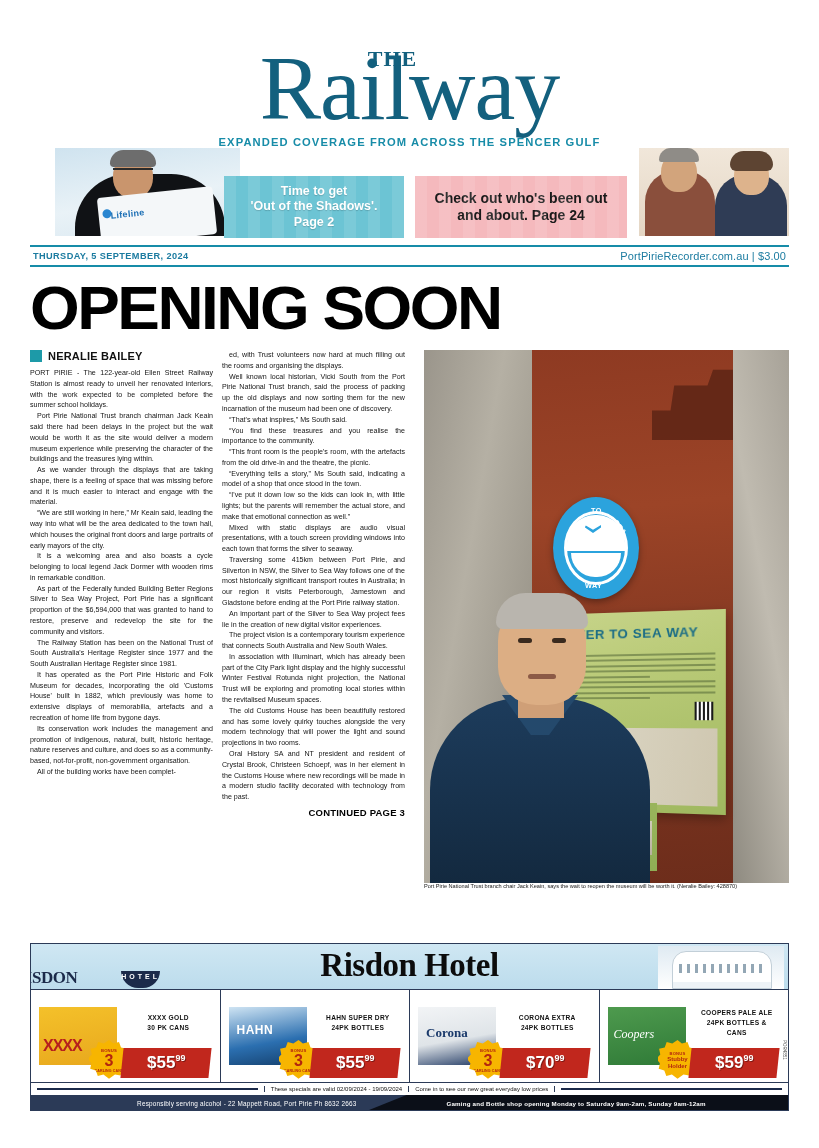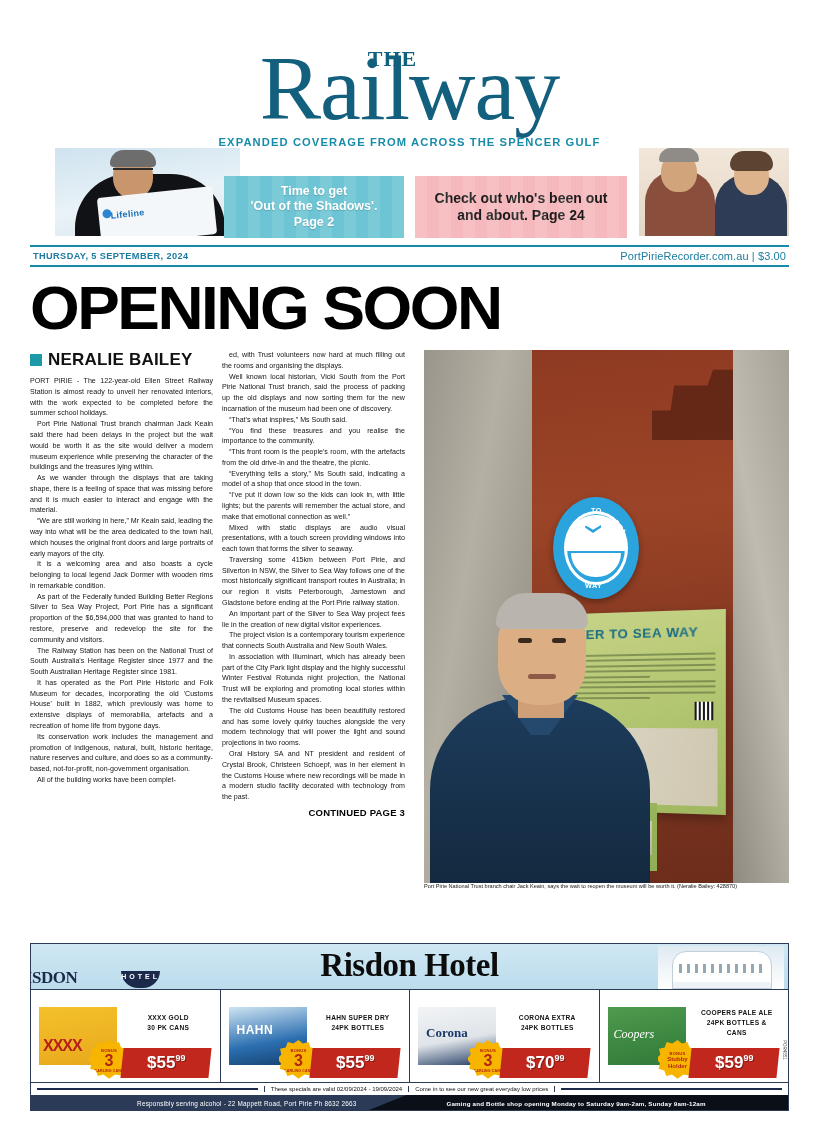--- a/index.html
+++ b/index.html
@@ -221,21 +221,21 @@
   .col-1 { left: 0; }
   .col-2 { left: 192px; }
   .byline {
     display: flex; align-items: center; gap: 6px;
     margin-bottom: 6px;
   }
   .byline-sq {
     width: 12px; height: 12px; background: #1d9aa8;
   }
   .byline-name {
-    font-size: 17px; font-weight: 700; letter-spacing: .2px;
+    font-size: 11px; font-weight: 700; letter-spacing: .2px;
     color: #111;
   }
   .bodytext {
     font-family: "Liberation Sans", sans-serif;
     font-size: 7.1px;
     line-height: 1.52;
     color: #141414;
     text-align: justify;
   }
   .bodytext p { margin: 0; text-indent: 7px; }

